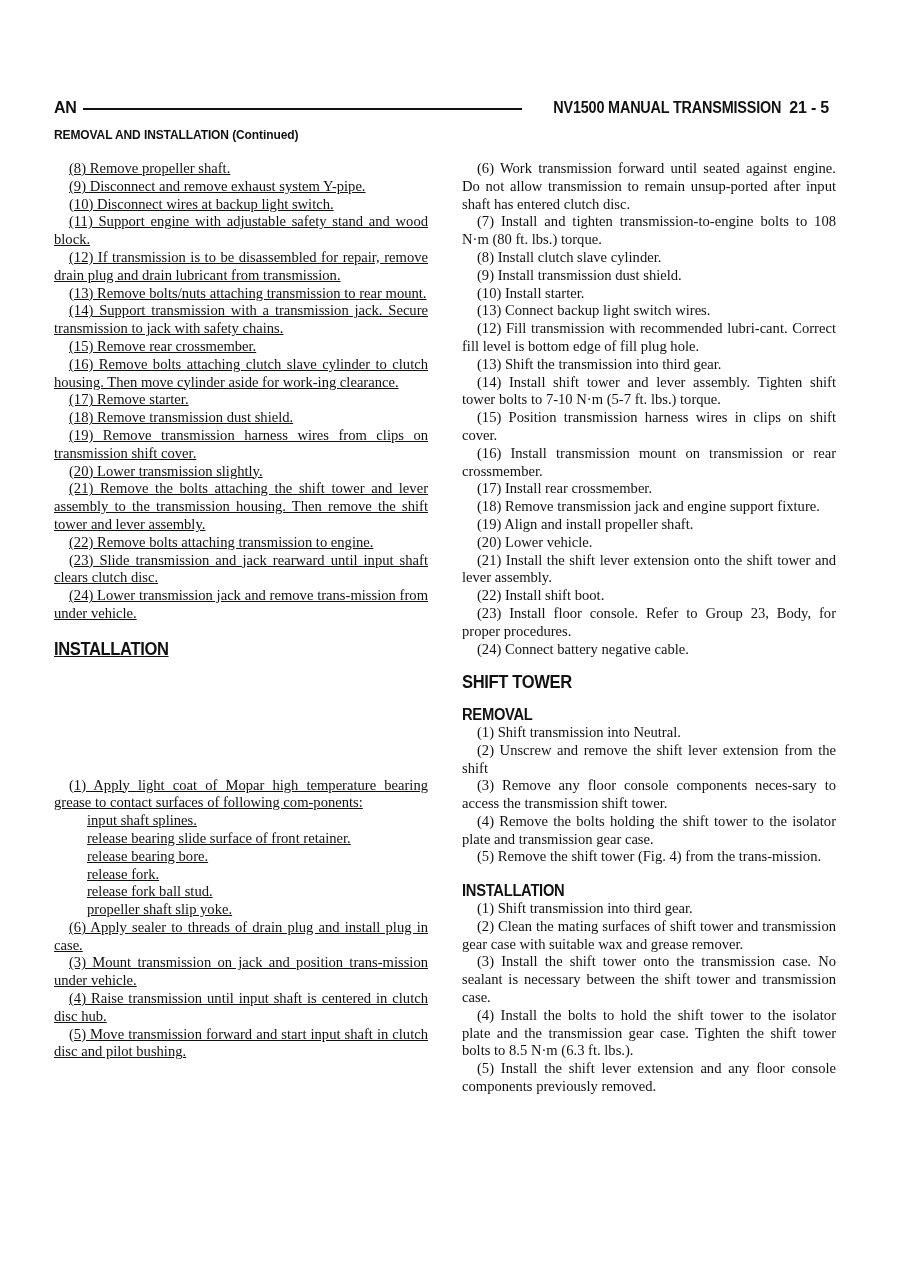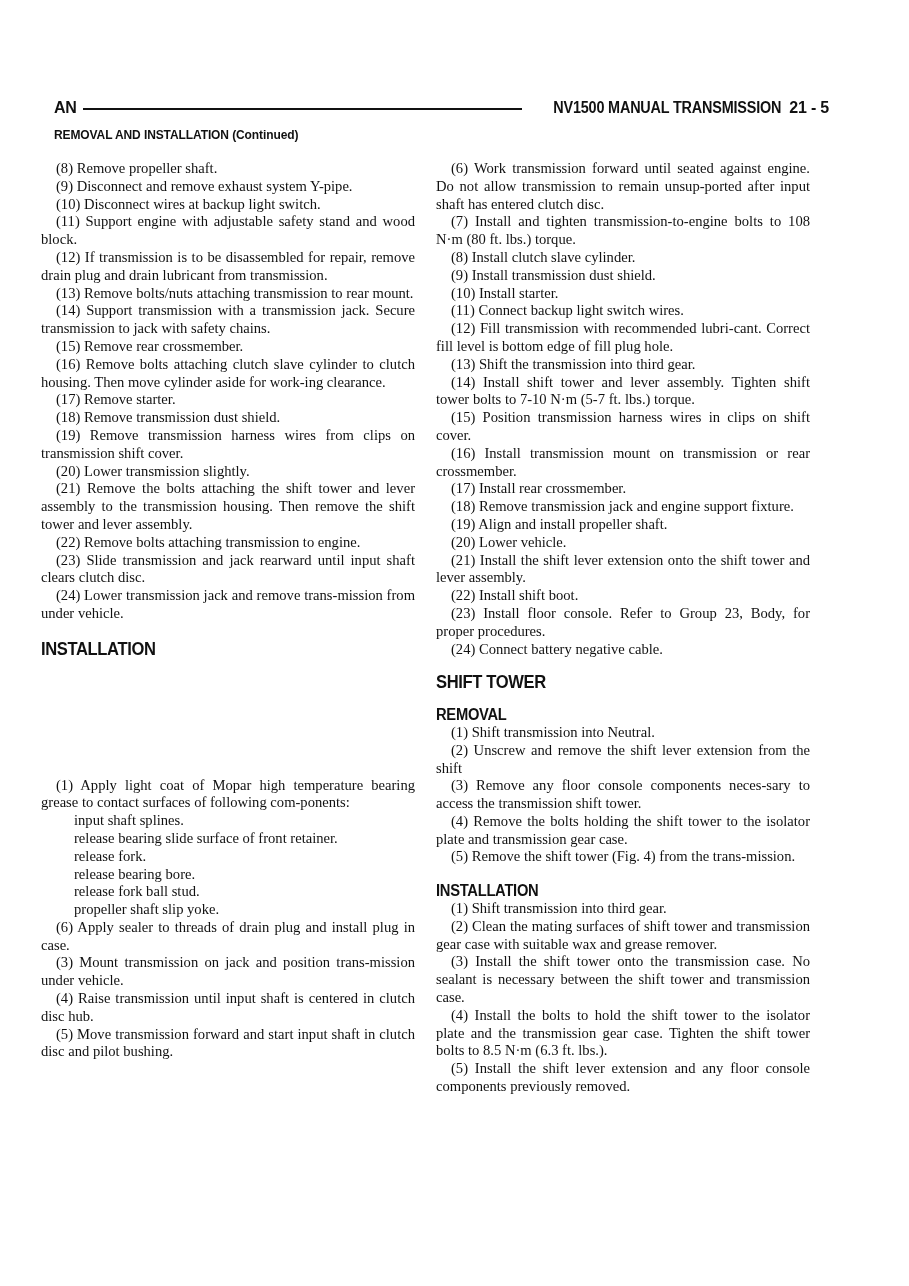--- a/index.html
+++ b/index.html
@@ -51,22 +51,22 @@
 
     .column {
       position: absolute;
       top: 160px;
       width: 374px;
       font-family: "Liberation Serif", "DejaVu Serif", serif;
       font-size: 14.6px;
       line-height: 17.8px;
       text-align: justify;
     }
-    .col-left { left: 41px; }
-    .col-right { left: 436px; }
+    .col-left { left: 54px; text-decoration: underline; }
+    .col-right { left: 462px; }
 
     .para {
       margin: 0;
       text-indent: 15px;
       hyphens: manual;
     }
     .sub-item {
       margin: 0;
       padding-left: 33px;
       text-align: left;
@@ -126,37 +126,37 @@
   <p class="para">(23) Slide transmission and jack rearward until input shaft clears clutch disc.</p>
   <p class="para">(24) Lower transmission jack and remove trans-mission from under vehicle.</p>
 
   <h2 class="heading-lg" style="margin-top:18px;">INSTALLATION</h2>
 
   <div class="figure-space"></div>
 
   <p class="para">(1) Apply light coat of Mopar  high temperature bearing grease to contact surfaces of following com-ponents:</p>
   <p class="sub-item">input shaft splines.</p>
   <p class="sub-item">release bearing slide surface of front retainer.</p>
+  <p class="sub-item">release bearing bore.</p>
   <p class="sub-item">release fork.</p>
-  <p class="sub-item">release bearing bore.</p>
   <p class="sub-item">release fork ball stud.</p>
   <p class="sub-item">propeller shaft slip yoke.</p>
   <p class="para">(6) Apply sealer to threads of drain plug and install plug in case.</p>
   <p class="para">(3) Mount transmission on jack and position trans-mission under vehicle.</p>
   <p class="para">(4) Raise transmission until input shaft is centered in clutch disc hub.</p>
   <p class="para">(5) Move transmission forward and start input shaft in clutch disc and pilot bushing.</p>
 </div>
 
 <div class="column col-right">
   <p class="para">(6) Work transmission forward until seated against engine. Do not allow transmission to remain unsup-ported after input shaft has entered clutch disc.</p>
   <p class="para">(7) Install and tighten transmission-to-engine bolts to 108 N·m (80 ft. lbs.) torque.</p>
   <p class="para">(8) Install clutch slave cylinder.</p>
   <p class="para">(9) Install transmission dust shield.</p>
   <p class="para">(10) Install starter.</p>
-  <p class="para">(11) Connect backup light switch wires.</p>
+  <p class="para">(13) Connect backup light switch wires.</p>
   <p class="para">(12) Fill transmission with recommended lubri-cant. Correct fill level is bottom edge of fill plug hole.</p>
   <p class="para">(13) Shift the transmission into third gear.</p>
   <p class="para">(14) Install shift tower and lever assembly. Tighten shift tower bolts to 7-10 N·m (5-7 ft. lbs.) torque.</p>
   <p class="para">(15) Position transmission harness wires in clips on shift cover.</p>
   <p class="para">(16) Install transmission mount on transmission or rear crossmember.</p>
   <p class="para">(17) Install rear crossmember.</p>
   <p class="para">(18) Remove transmission jack and engine support fixture.</p>
   <p class="para">(19) Align and install propeller shaft.</p>
   <p class="para">(20) Lower vehicle.</p>
   <p class="para">(21) Install the shift lever extension onto the shift tower and lever assembly.</p>

